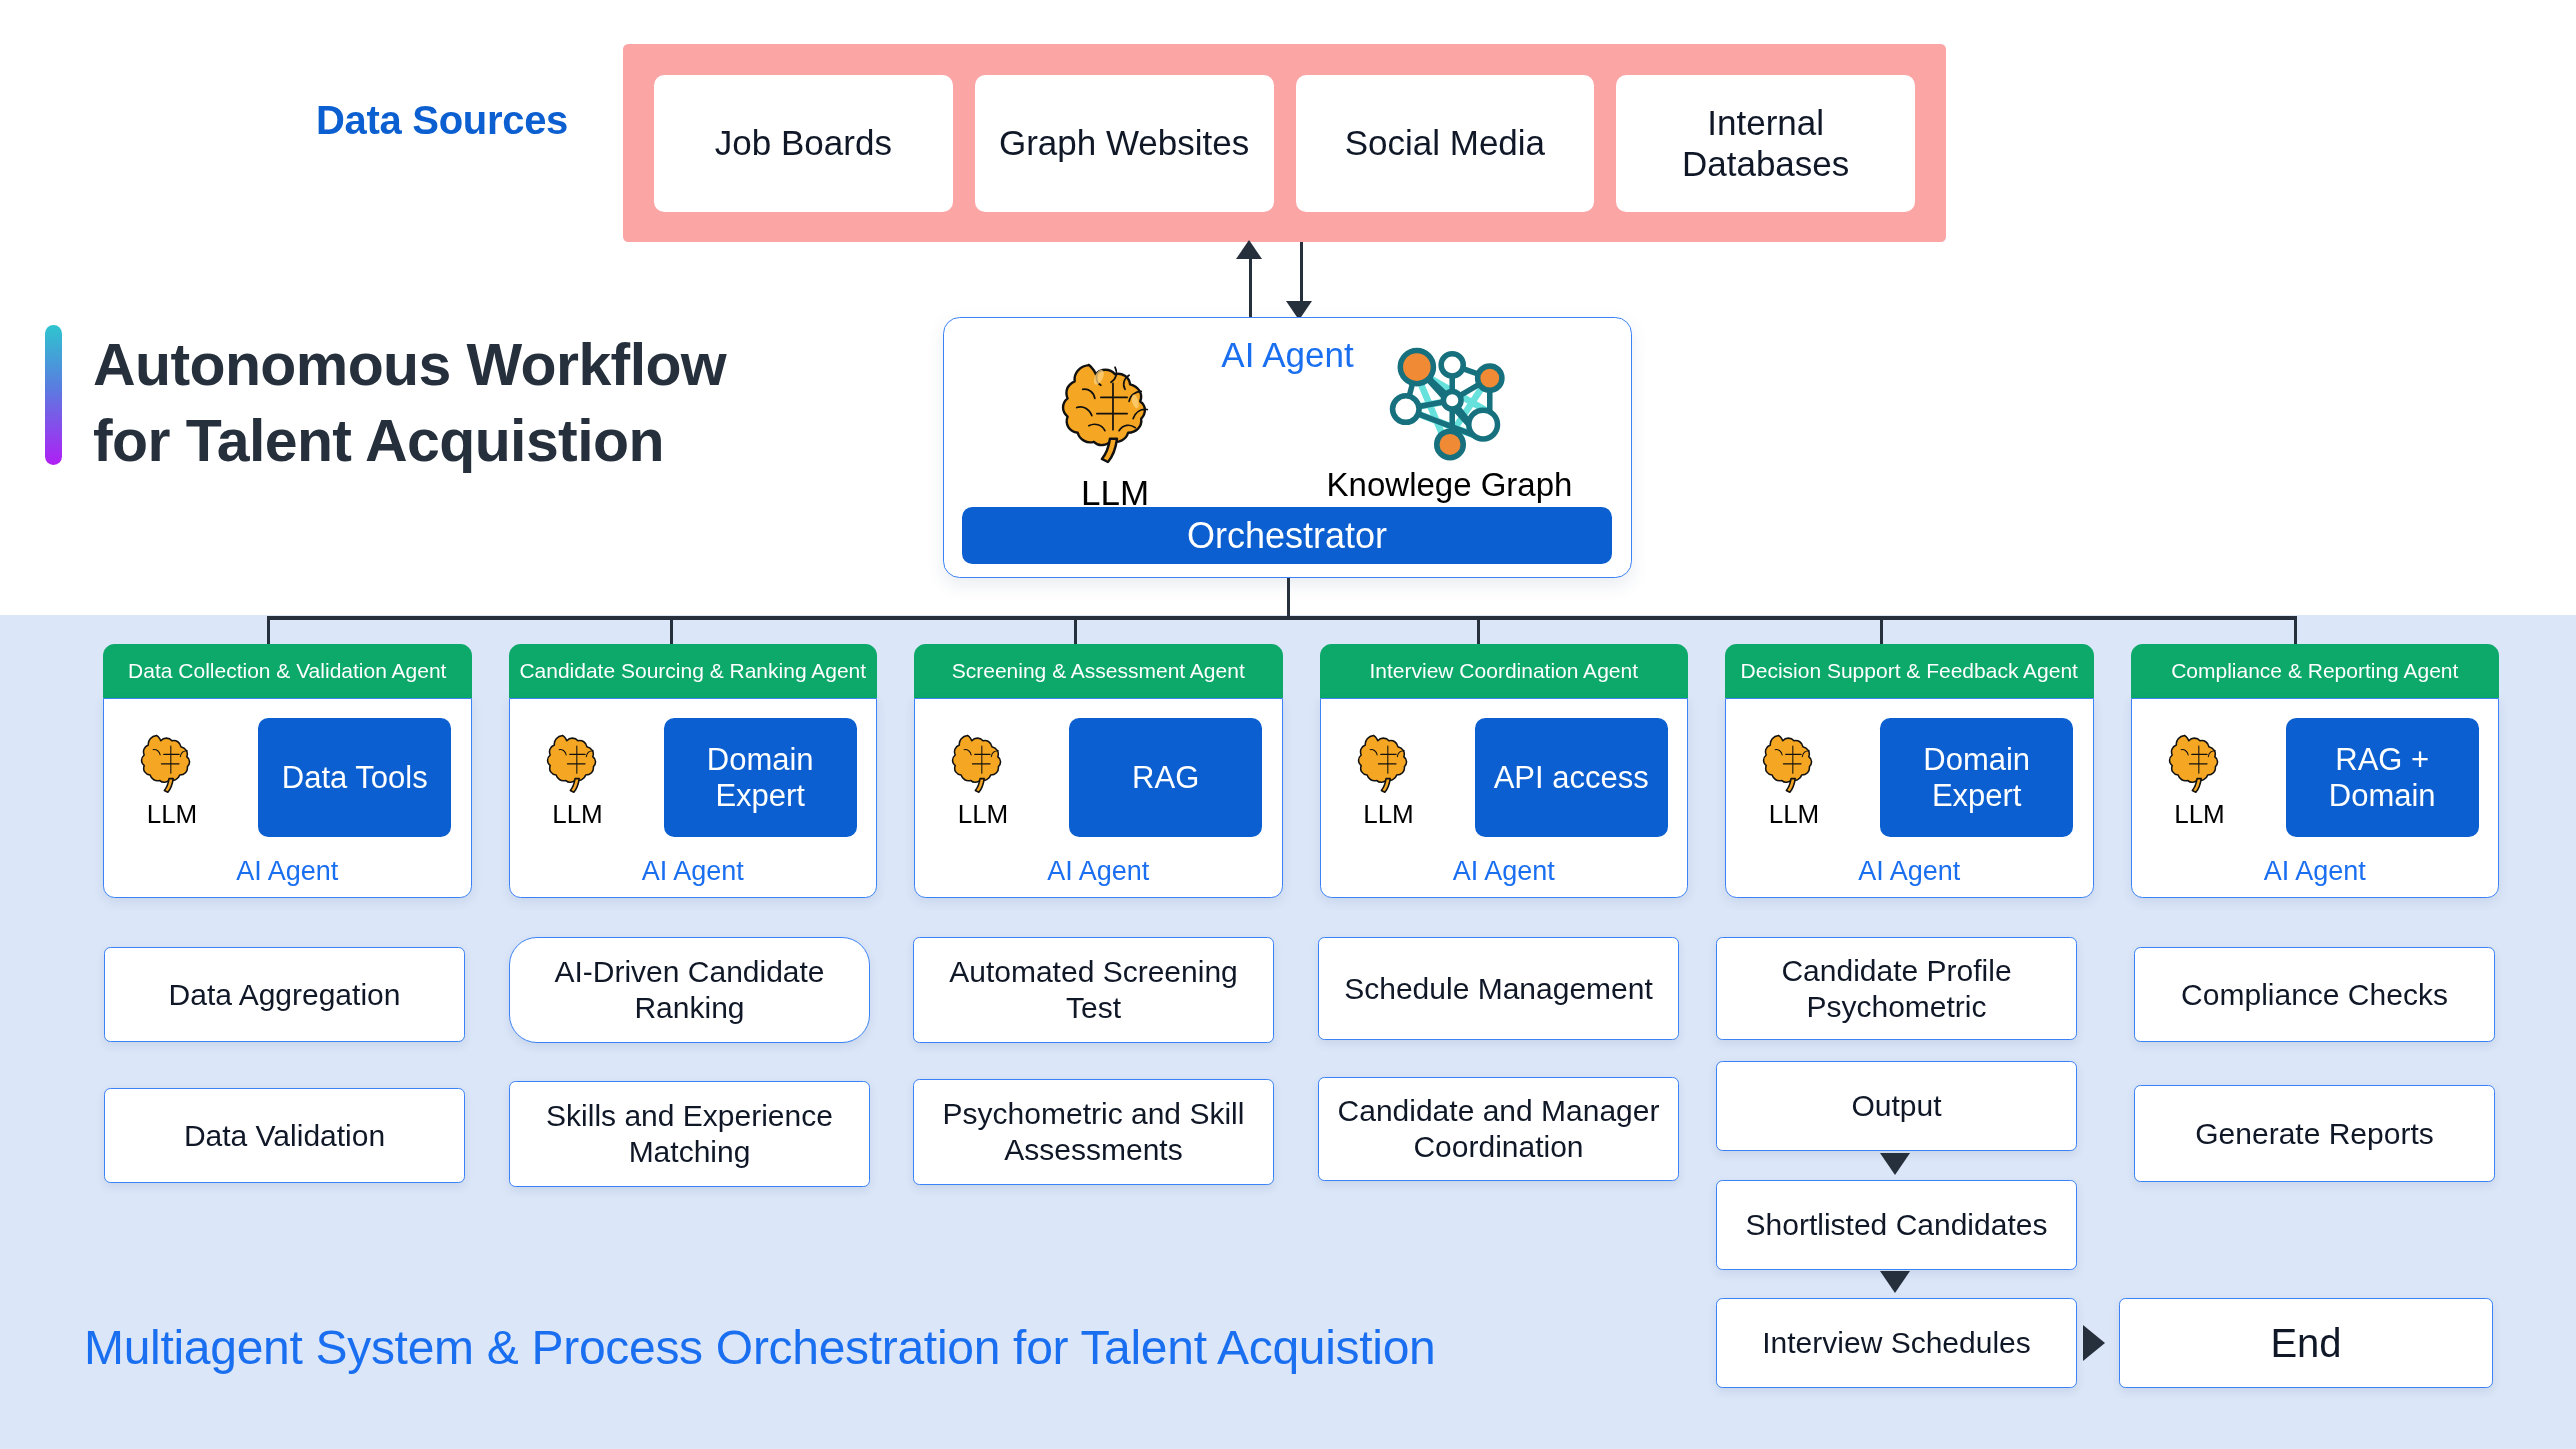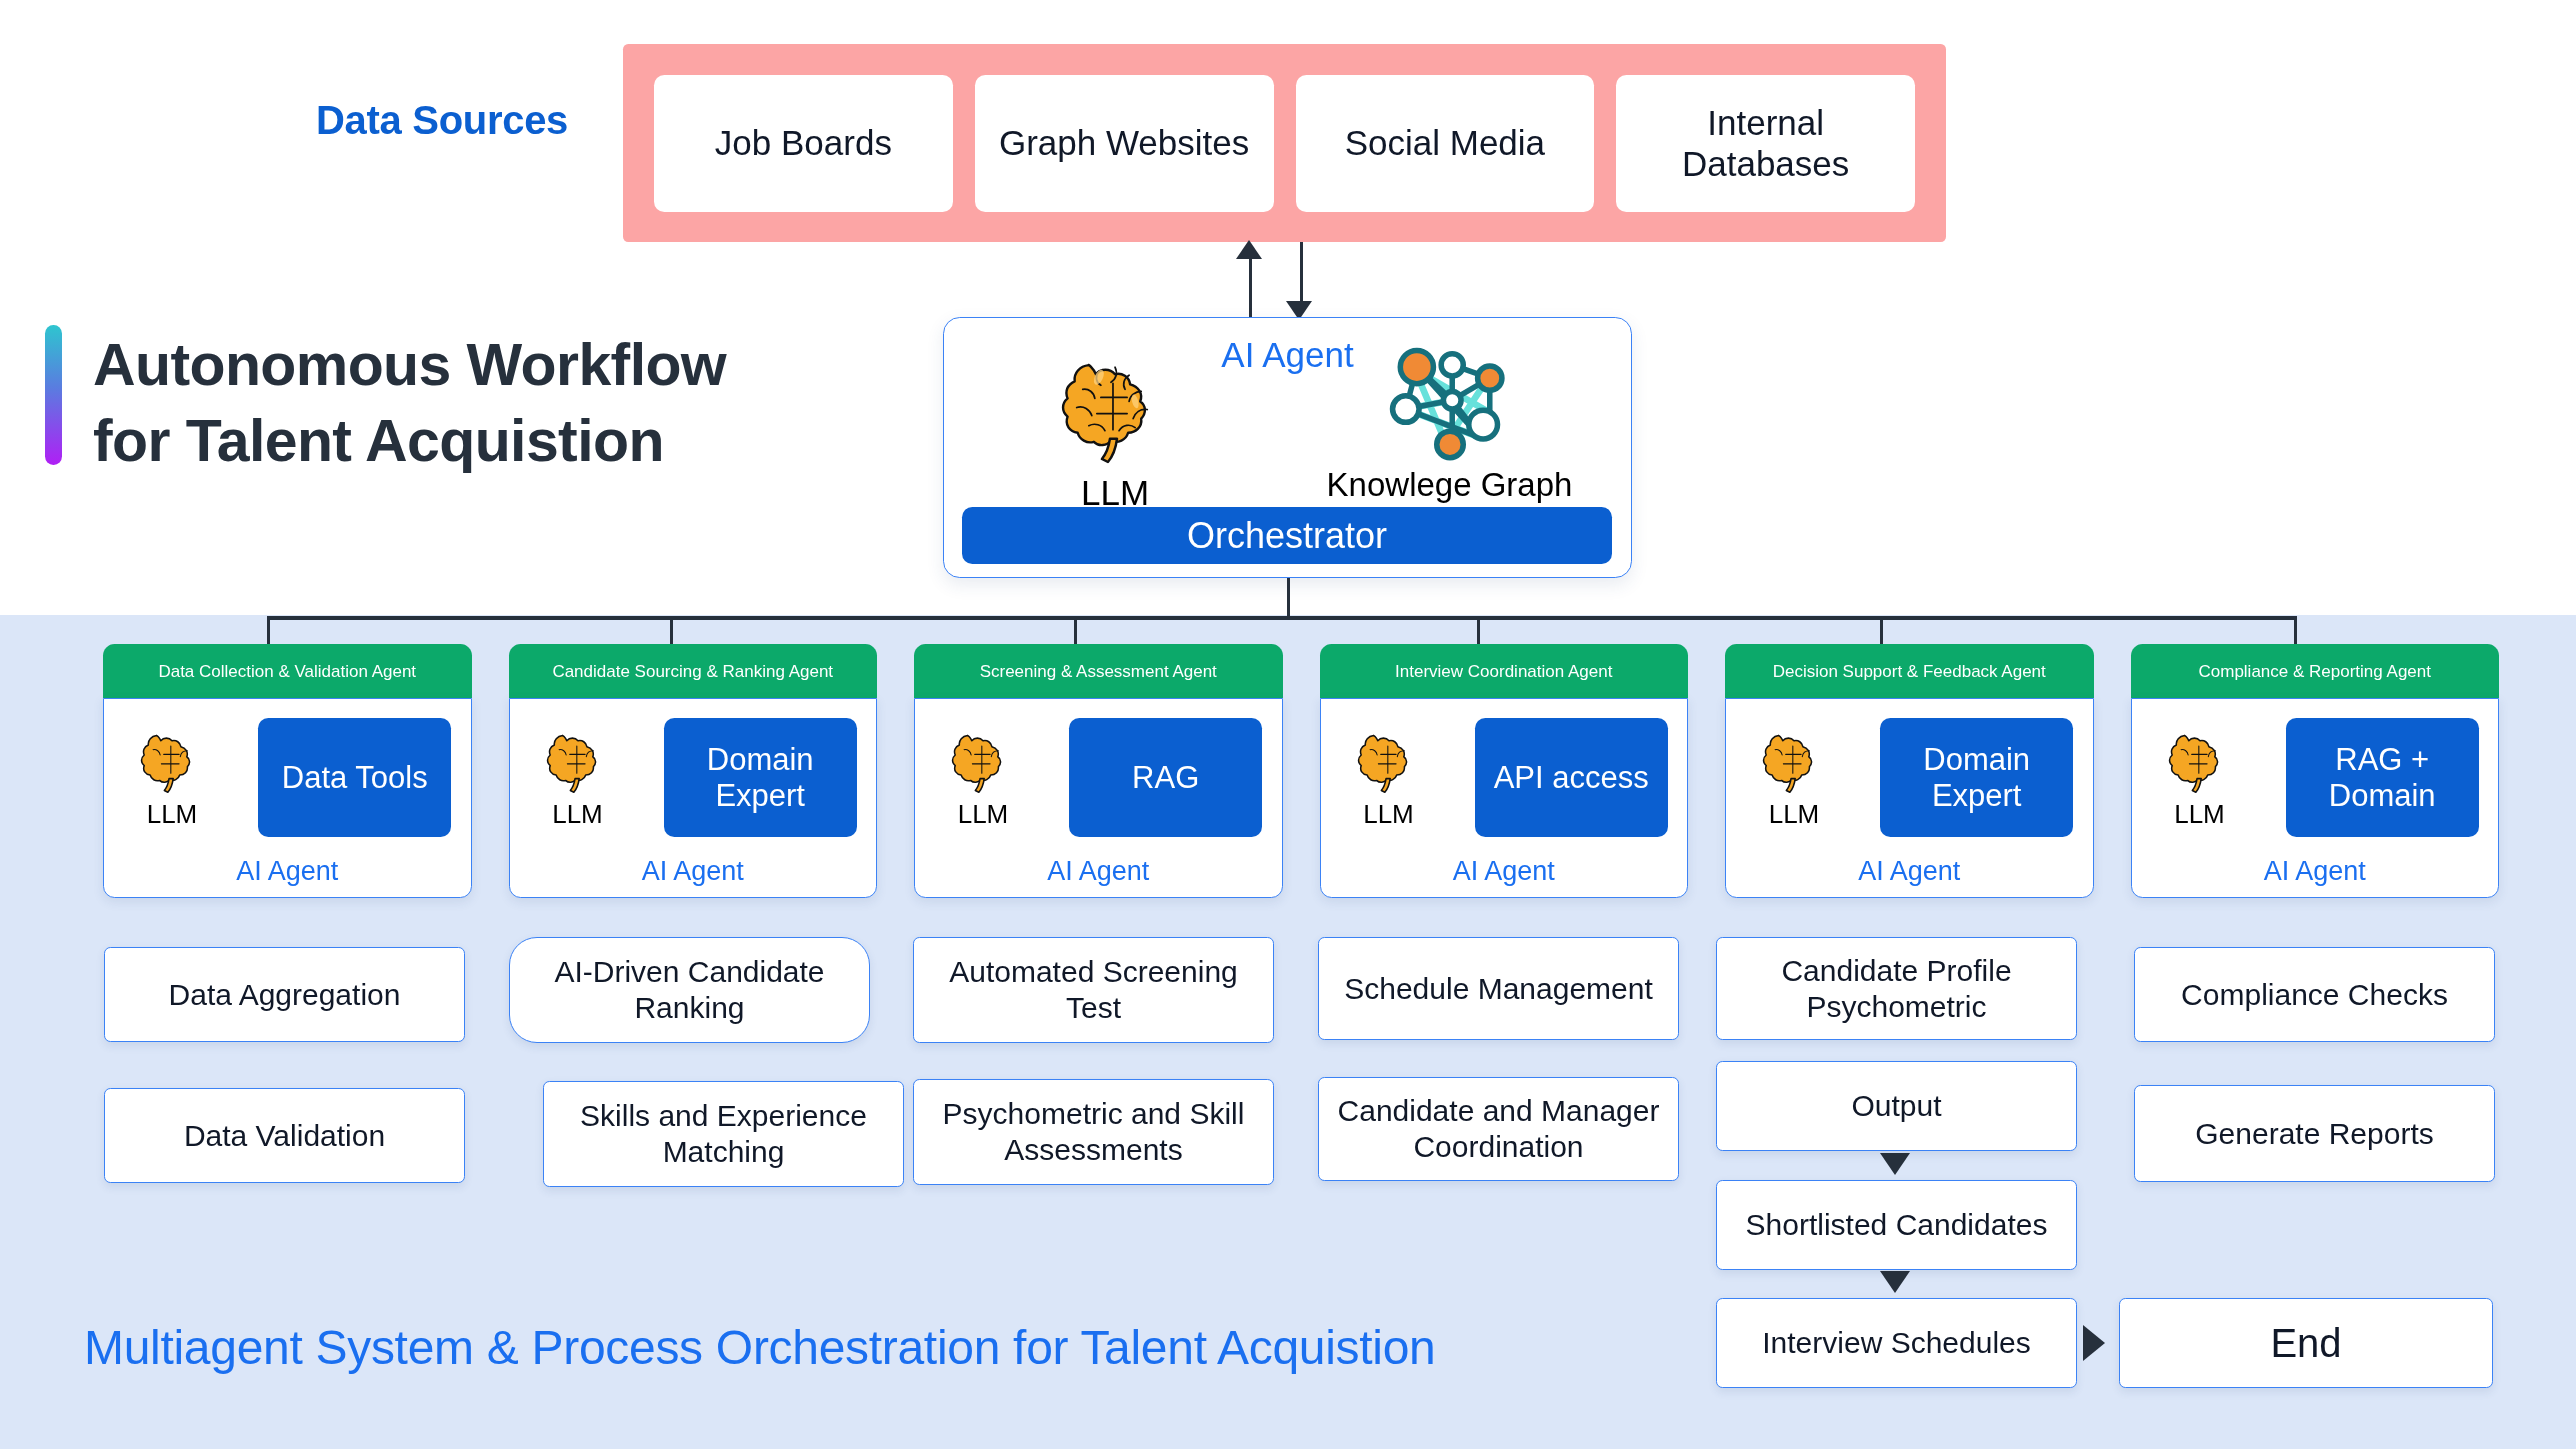--- a/index.html
+++ b/index.html
@@ -96,21 +96,21 @@
 
   
   .agents-row {
     position: absolute; left: 103px; top: 644px;
     width: 2396px; height: 258px;
     display: flex; gap: 37px;
   }
   .agent-card { flex: 1 1 0; position: relative; }
   .agent-head {
     background: #0ca96a; border-radius: 11.6px 11.6px 0 0;
-    color: #fff; font-size: 17px; text-align: center;
+    color: #fff; font-size: 21px; text-align: center;
     padding: 10.3px 6.4px 9px; line-height: 1.18;
     min-height: 54px; display: flex; align-items: center; justify-content: center;
   }
   .agent-body {
     background: #fff; border: 1.3px solid #3b82f6;
     border-radius: 0 0 11.6px 11.6px;
     height: 200px; position: relative;
     box-shadow: 0 3.9px 10.3px rgba(40,70,120,.10);
   }
   .agent-body .brain-sm { position: absolute; left: 26px; top: 27px; width: 84px; text-align: center; }
@@ -392,21 +392,21 @@
         <div class="tool-box">RAG + Domain</div>
         <div class="agent-foot">AI Agent</div>
       </div>
     </div>
   </div>
 
   <div class="task" style="left:104px; top:947px; width:361px; height:95px;">Data Aggregation</div>
   <div class="task" style="left:104px; top:1088px; width:361px; height:95px;">Data Validation</div>
 
   <div class="task" style="left:509px; top:937px; width:361px; height:106px;border-radius:28px;">AI-Driven Candidate Ranking</div>
-  <div class="task" style="left:509px; top:1081px; width:361px; height:106px;margin-left:34px;">Skills and Experience Matching</div>
+  <div class="task" style="left:509px; top:1081px; width:361px; height:106px;">Skills and Experience Matching</div>
 
   <div class="task" style="left:913px; top:937px; width:361px; height:106px;">Automated Screening Test</div>
   <div class="task" style="left:913px; top:1079px; width:361px; height:106px;">Psychometric and Skill Assessments</div>
 
   <div class="task" style="left:1318px; top:937px; width:361px; height:103px;">Schedule Management</div>
   <div class="task" style="left:1318px; top:1077px; width:361px; height:104px;">Candidate and Manager Coordination</div>
 
   <div class="task" style="left:1716px; top:937px; width:361px; height:103px;">Candidate Profile Psychometric</div>
   <div class="task" style="left:1716px; top:1061px; width:361px; height:90px;">Output</div>
   <div class="tri-down" style="left:1880px; top:1153px;"></div>

